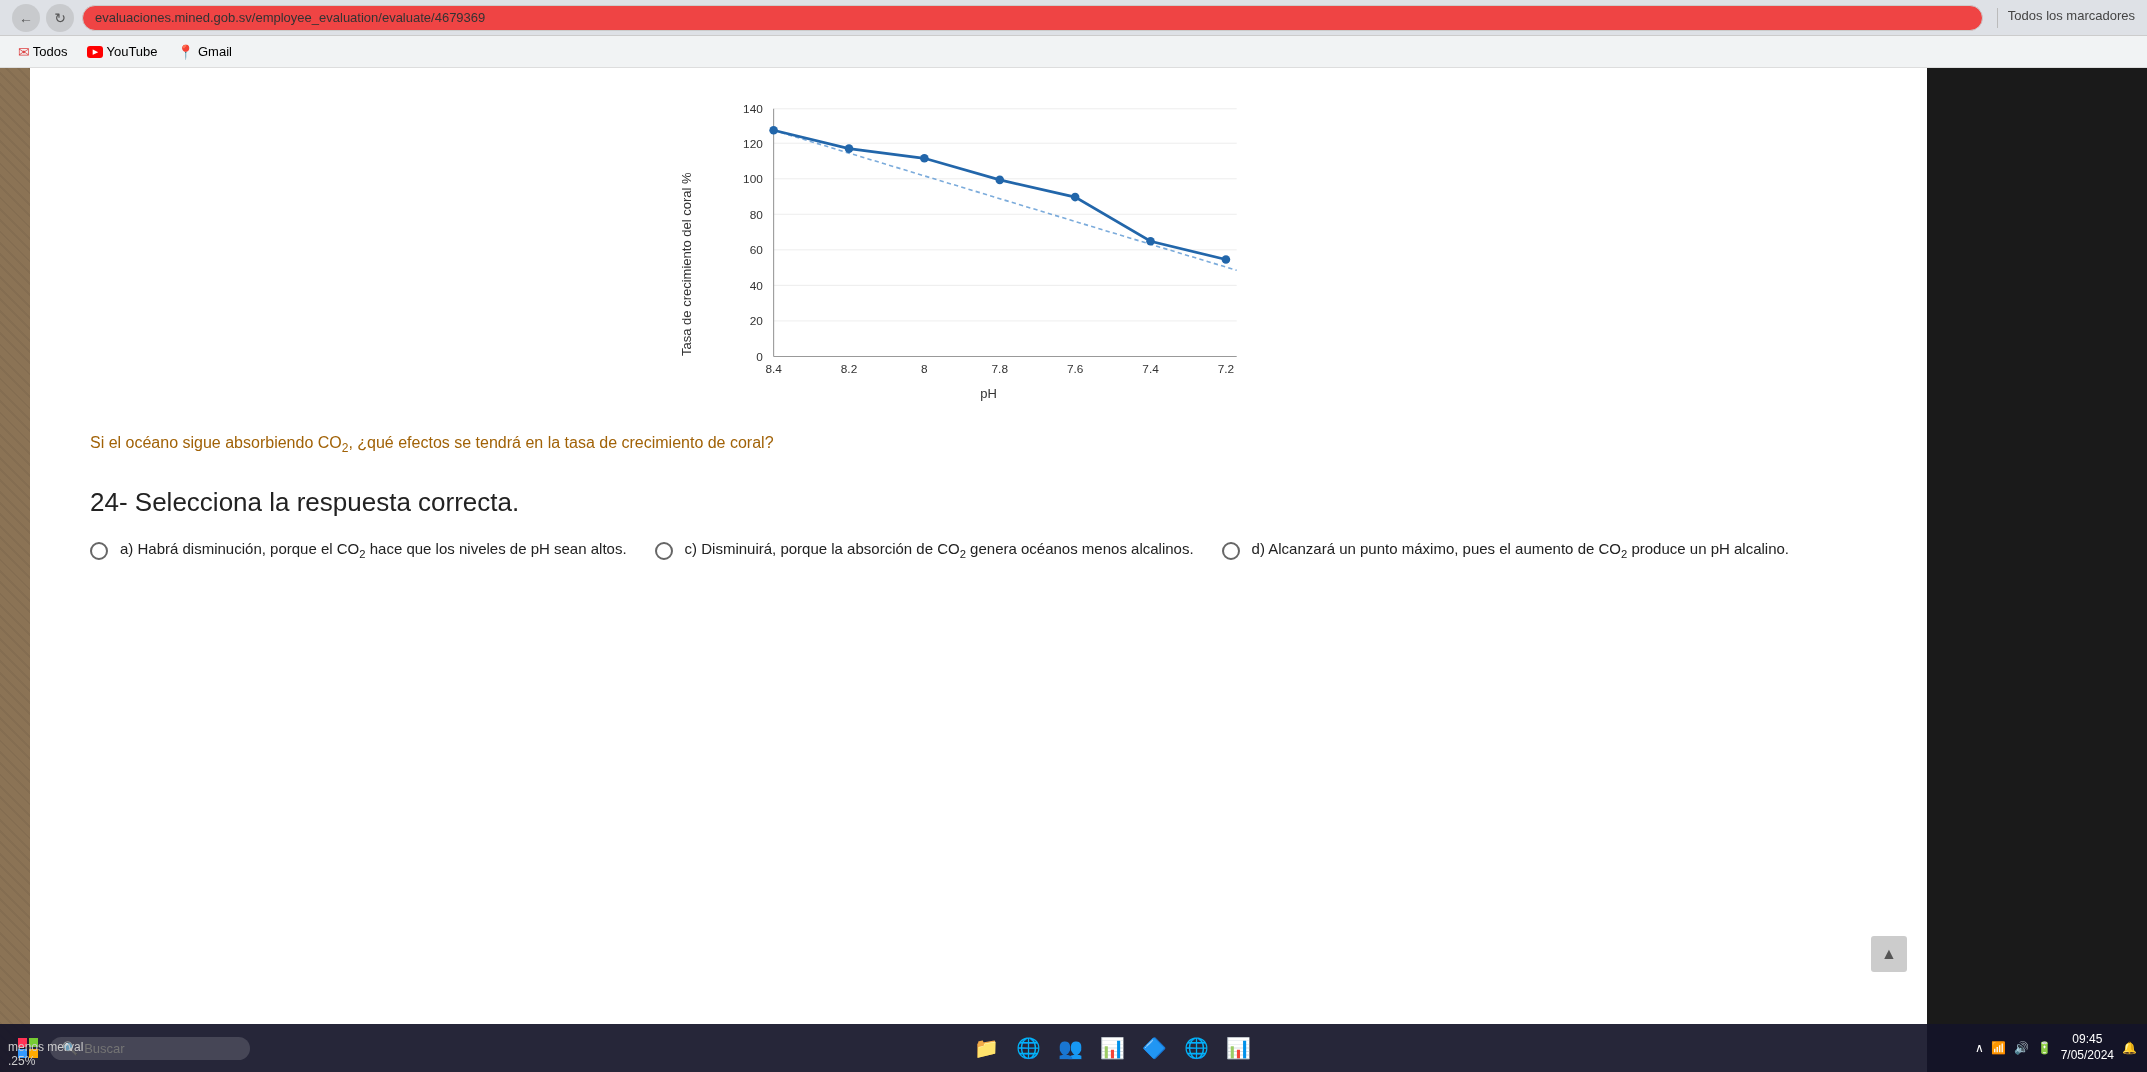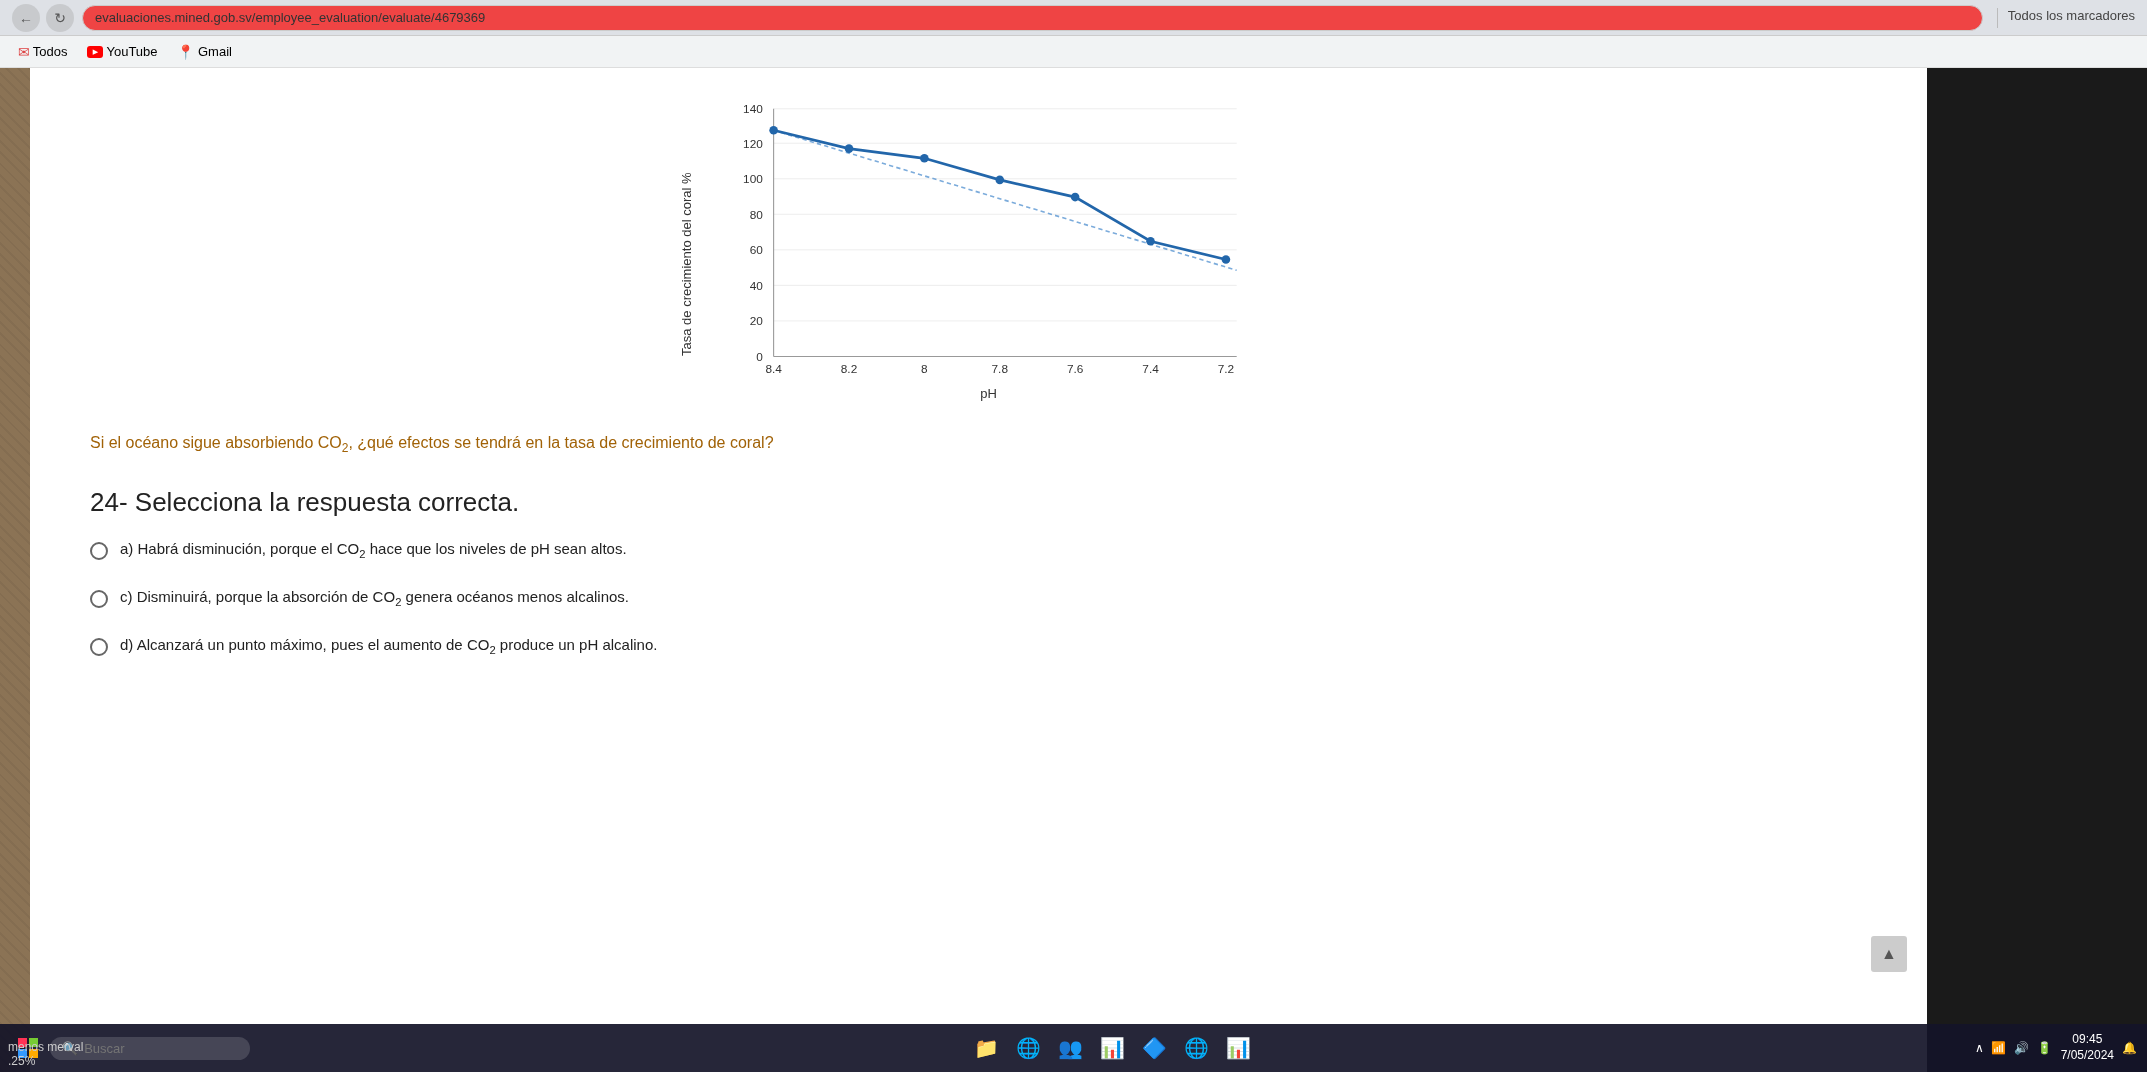--- a/index.html
+++ b/index.html
@@ -183,21 +183,20 @@
       font-size: 26px;
       font-weight: normal;
       color: #222;
       margin-bottom: 22px;
     }
 
     
     .options-list {
       list-style: none;
       display: flex;
-      flex-direction: column;
       gap: 28px;
     }
 
     .option-item {
       display: flex;
       align-items: flex-start;
       gap: 12px;
       font-size: 15px;
       color: #222;
       cursor: pointer;

